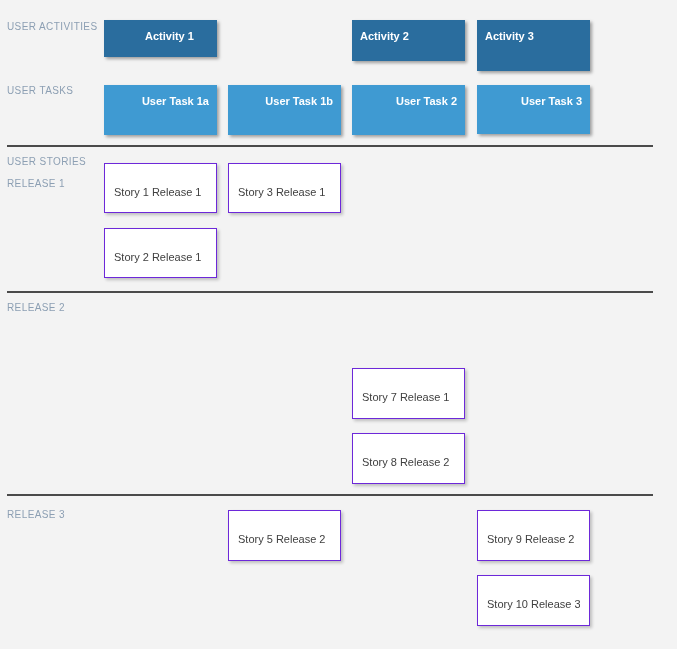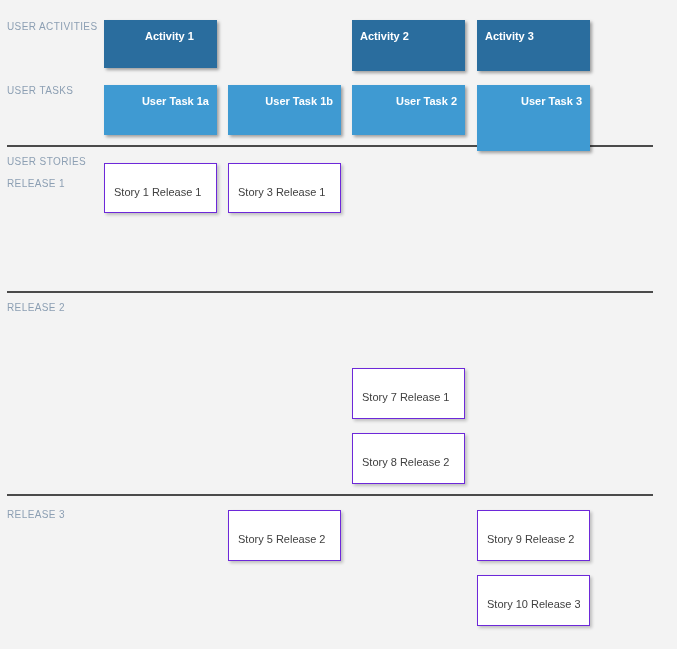--- a/index.html
+++ b/index.html
@@ -78,46 +78,49 @@
 <div id="board" class="board">
     <div class="section-label" style="left: 7px; top: 21px;">USER ACTIVITIES</div>
     <div class="section-label" style="left: 7px; top: 85px;">USER TASKS</div>
     <div class="section-label" style="left: 7px; top: 156px;">USER STORIES</div>
     <div class="section-label" style="left: 7px; top: 178px;">RELEASE 1</div>
     <div class="section-label" style="left: 7px; top: 302px;">RELEASE 2</div>
     <div class="section-label" style="left: 7px; top: 509px;">RELEASE 3</div>
     <div class="divider" style="top: 145px;"></div>
     <div class="divider" style="top: 291px;"></div>
     <div class="divider" style="top: 494px;"></div>
-    <div class="card activity" style="left: 104px; top: 20px; height: 48px; padding-left: 41px;">
+    <div class="card activity" style="left: 104px; top: 20px; height: 37px; padding-left: 41px;">
       <span class="card-label">Activity 1</span>
     </div>
-    <div class="card activity" style="left: 352px; top: 20px; height: 51px;">
+    <div class="card activity" style="left: 352px; top: 20px; height: 41px;">
       <span class="card-label">Activity 2</span>
     </div>
     <div class="card activity" style="left: 477px; top: 20px; height: 51px;">
       <span class="card-label">Activity 3</span>
     </div>
     <div class="card task" style="left: 104px; top: 85px; height: 50px;">
       <span class="card-label">User Task 1a</span>
     </div>
     <div class="card task" style="left: 228px; top: 85px; height: 50px;">
       <span class="card-label">User Task 1b</span>
     </div>
     <div class="card task" style="left: 352px; top: 85px; height: 50px;">
       <span class="card-label">User Task 2</span>
     </div>
-    <div class="card task" style="left: 477px; top: 85px; height: 66px;">
+    <div class="card task" style="left: 477px; top: 85px; height: 49px;">
       <span class="card-label">User Task 3</span>
     </div>
     <div class="card story" style="left: 104px; top: 163px; height: 50px;">
       <span class="card-label">Story 1 Release 1</span>
     </div>
     <div class="card story" style="left: 228px; top: 163px; height: 50px;">
       <span class="card-label">Story 3 Release 1</span>
+    </div>
+    <div class="card story" style="left: 104px; top: 228px; height: 50px;">
+      <span class="card-label">Story 2 Release 1</span>
     </div>
     <div class="card story" style="left: 352px; top: 368px; height: 51px;">
       <span class="card-label">Story 7 Release 1</span>
     </div>
     <div class="card story" style="left: 352px; top: 433px; height: 51px;">
       <span class="card-label">Story 8 Release 2</span>
     </div>
     <div class="card story" style="left: 228px; top: 510px; height: 51px;">
       <span class="card-label">Story 5 Release 2</span>
     </div>

